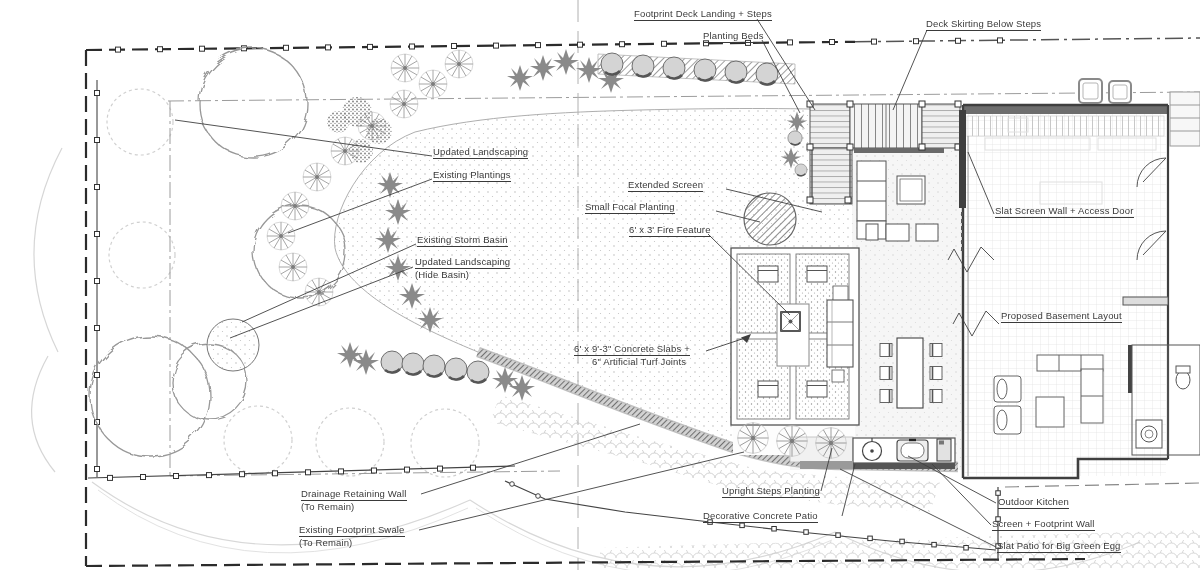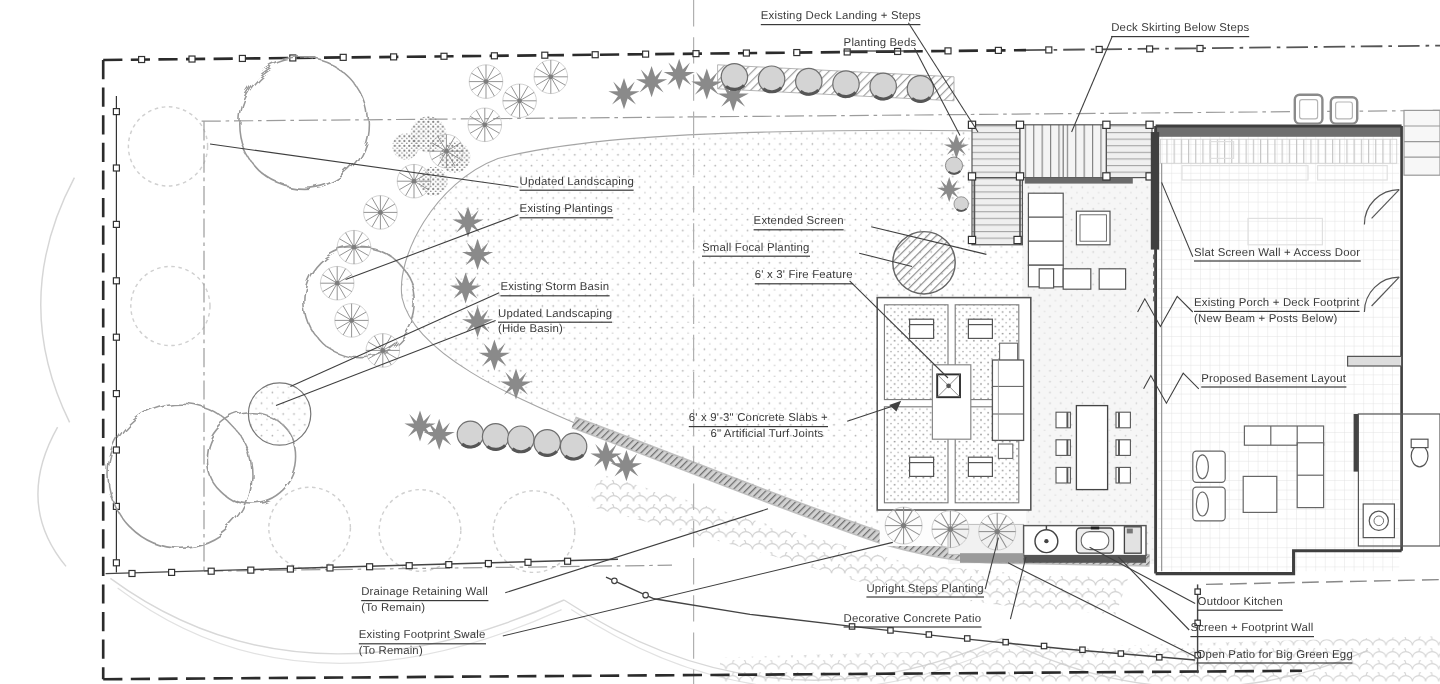--- a/index.html
+++ b/index.html
@@ -464,49 +464,45 @@
   <line x1="421" y1="494" x2="640" y2="424"></line>
   <line x1="419" y1="530" x2="744" y2="452"></line>
   <line x1="821" y1="491" x2="832" y2="448"></line>
   <line x1="842" y1="516" x2="855" y2="464"></line>
   <line x1="996" y1="503" x2="908" y2="456"></line>
   <line x1="991" y1="525" x2="932" y2="464"></line>
   <line x1="996" y1="547" x2="840" y2="469"></line>
 </g>
 </svg>
 
-<div class="lbl" style="left:634px;top:8px"><span class="u">Existing Deck Landing + Steps</span></div>
+<div class="lbl" style="left:634px;top:8px"><span class="u">Footprint Deck Landing + Steps</span></div>
 <div class="lbl" style="left:703px;top:30px"><span class="u">Planting Beds</span></div>
 <div class="lbl" style="left:926px;top:18px"><span class="u">Deck Skirting Below Steps</span></div>
 <div class="lbl" style="left:433px;top:146px"><span class="u">Updated Landscaping</span></div>
 <div class="lbl" style="left:433px;top:169px"><span class="u">Existing Plantings</span></div>
 <div class="lbl" style="left:628px;top:179px"><span class="u">Extended Screen</span></div>
 <div class="lbl" style="left:585px;top:201px"><span class="u">Small Focal Planting</span></div>
 <div class="lbl" style="left:629px;top:224px"><span class="u">6' x 3' Fire Feature</span></div>
 <div class="lbl" style="left:417px;top:234px"><span class="u">Existing Storm Basin</span></div>
 <div class="lbl" style="left:415px;top:256px">
   <span class="u">Updated Landscaping</span>
   <span class="l2">(Hide Basin)</span>
 </div>
 <div class="lbl" style="left:995px;top:205px"><span class="u">Slat Screen Wall + Access Door</span></div>
-<div class="lbl" style="left:995px;top:247px">
-  <span class="u">Existing Porch + Deck Footprint</span>
-  <span class="l2">(New Beam + Posts Below)</span>
-</div>
 <div class="lbl" style="left:1001px;top:310px"><span class="u">Proposed Basement Layout</span></div>
 <div class="lbl" style="left:574px;top:343px">
   <span class="u">6' x 9'-3" Concrete Slabs +</span>
   <span class="l2 ind">6" Artificial Turf Joints</span>
 </div>
 <div class="lbl" style="left:301px;top:488px">
   <span class="u">Drainage Retaining Wall</span>
   <span class="l2 r w120">(To Remain)</span>
 </div>
 <div class="lbl" style="left:299px;top:524px">
   <span class="u">Existing Footprint Swale</span>
   <span class="l2 r w120">(To Remain)</span>
 </div>
 <div class="lbl" style="left:722px;top:485px"><span class="u">Upright Steps Planting</span></div>
 <div class="lbl" style="left:703px;top:510px"><span class="u">Decorative Concrete Patio</span></div>
 <div class="lbl" style="left:998px;top:496px"><span class="u">Outdoor Kitchen</span></div>
 <div class="lbl" style="left:992px;top:518px"><span class="u">Screen + Footprint Wall</span></div>
-<div class="lbl" style="left:997px;top:540px"><span class="u">Open Patio for Big Green Egg</span></div>
+<div class="lbl" style="left:997px;top:540px"><span class="u">Slat Patio for Big Green Egg</span></div>
 </div>
 
 </body></html>

